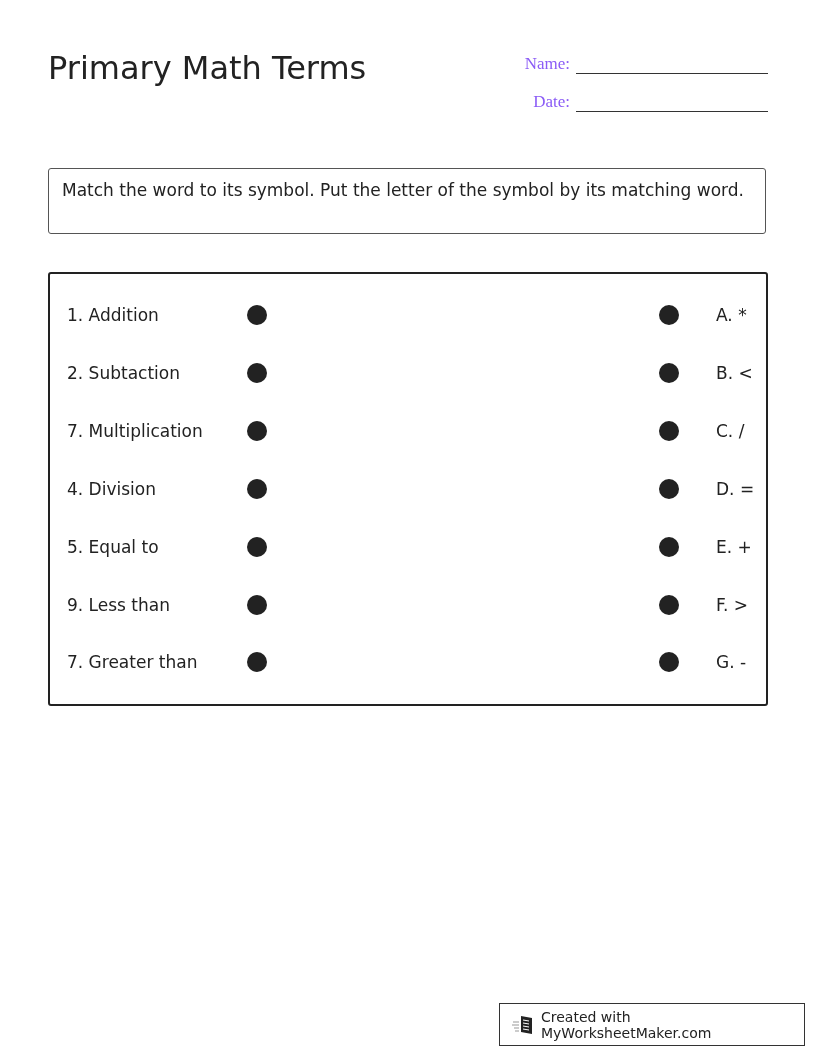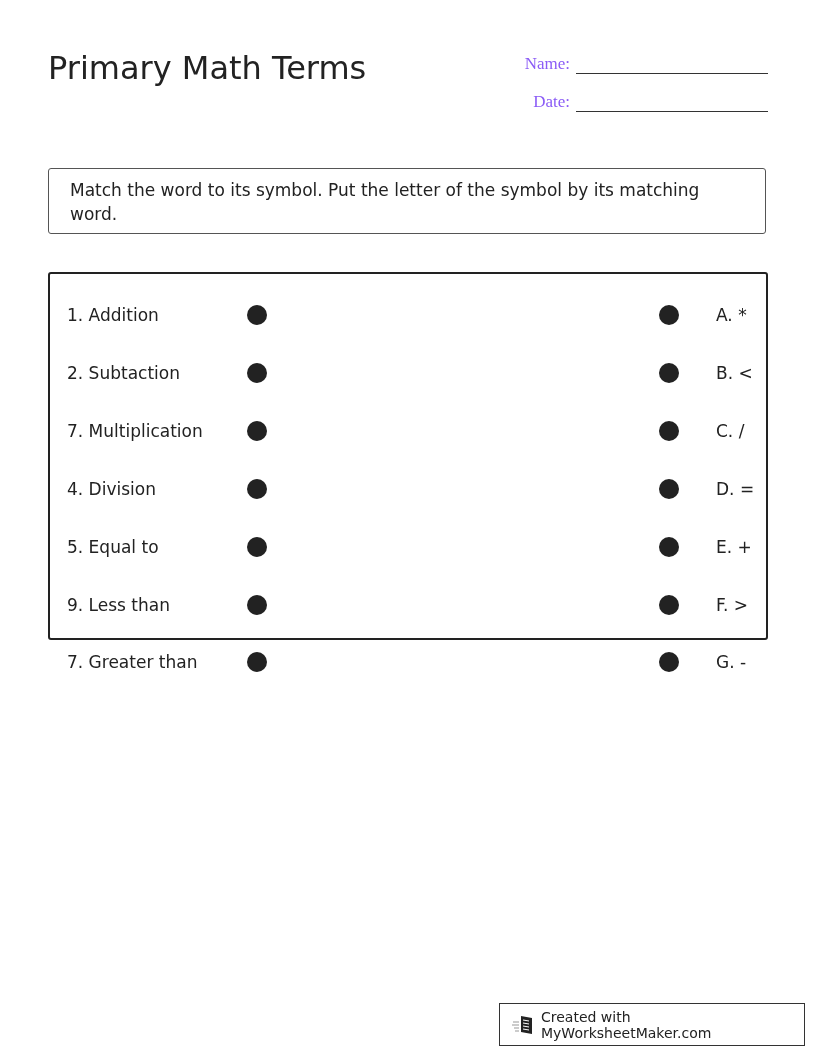--- a/index.html
+++ b/index.html
@@ -50,32 +50,32 @@
 
     .instructions {
       position: absolute;
       left: 48px;
       top: 168px;
       width: 718px;
       height: 66px;
       box-sizing: border-box;
       border: 1.5px solid #555;
       border-radius: 3px;
-      padding: 9px 21px;
+      padding: 9px 13px;
       font-size: 17px;
       line-height: 24px;
       color: #222;
     }
 
     .match-box {
       position: absolute;
       left: 48px;
       top: 272px;
       width: 720px;
-      height: 368px;
+      height: 434px;
       box-sizing: border-box;
       border: 2px solid #222;
       border-radius: 3px;
       text-decoration: underline;
     }
     .match-row {
       position: absolute;
       left: 0;
       width: 100%;
       height: 30px;

